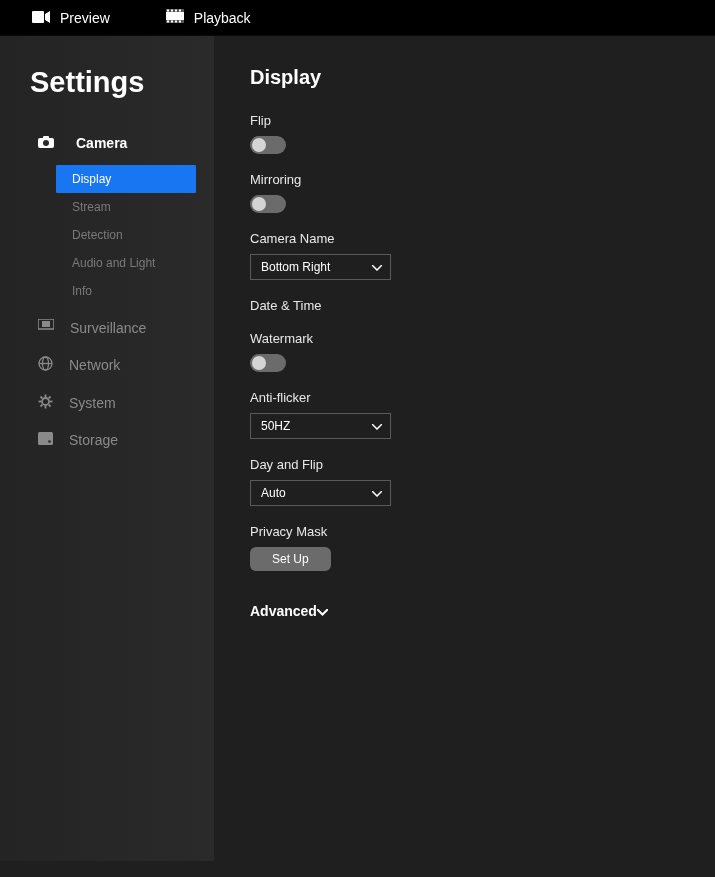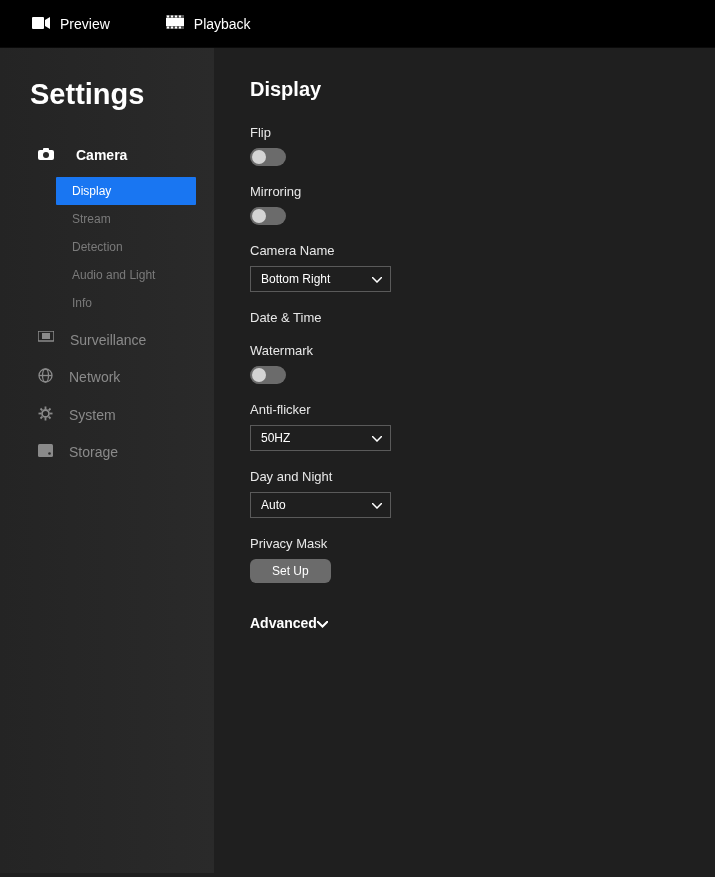--- a/index.html
+++ b/index.html
@@ -5,21 +5,21 @@
     * { margin: 0; padding: 0; box-sizing: border-box; font-family: Arial, sans-serif; }
     body {
       background: #1f1f1f;
       color: #fff;
       width: 715px;
       height: 877px;
       overflow: hidden;
     }
     .top-nav {
       background: #000;
-      height: 48px;
+      height: 36px;
       display: flex;
       align-items: center;
       padding: 0 32px;
       gap: 56px;
       border-bottom: 1px solid #0a0a0a;
     }
     .nav-item {
       display: flex;
       align-items: center;
       gap: 10px;
@@ -285,21 +285,21 @@
       <span class="field-label">Anti-flicker</span>
       <div class="select-wrap">
         <span>50HZ</span>
         <span><svg width="10" height="6" viewBox="0 0 10 6">
               <path d="M0 0 L5 5 L10 0" fill="none" stroke="#fff" stroke-width="1.5"></path>
             </svg></span>
       </div>
     </div>
 
     <div class="field">
-      <span class="field-label">Day and Night</span>
+      <span class="field-label">Day and Flip</span>
       <div class="select-wrap">
         <span>Auto</span>
         <span><svg width="10" height="6" viewBox="0 0 10 6">
               <path d="M0 0 L5 5 L10 0" fill="none" stroke="#fff" stroke-width="1.5"></path>
             </svg></span>
       </div>
     </div>
 
     <div class="field">
       <span class="field-label">Privacy Mask</span>

